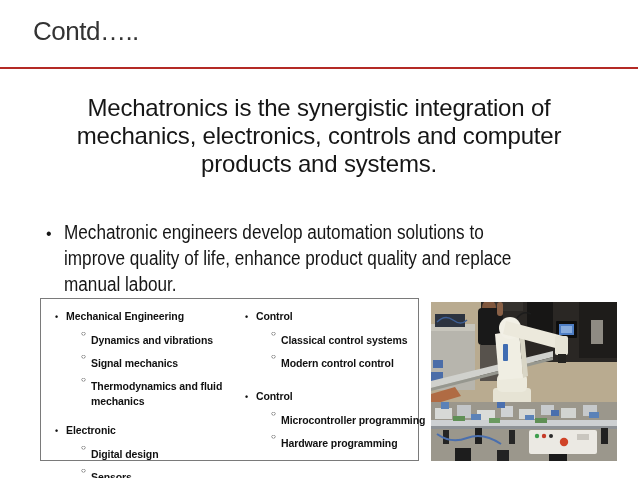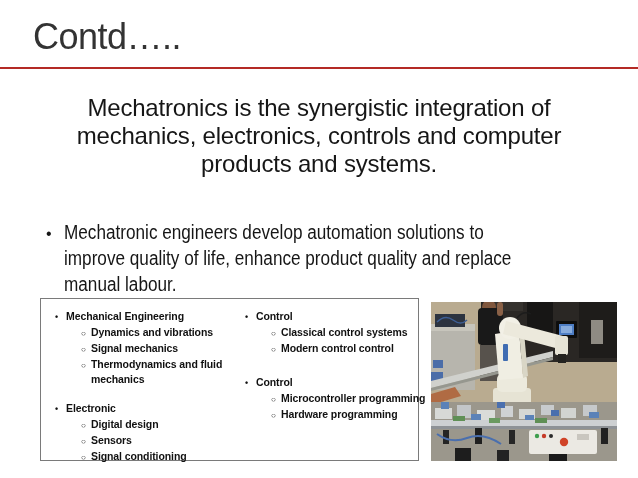--- a/index.html
+++ b/index.html
@@ -1,21 +1,21 @@
 <!DOCTYPE html>
 <html><head>
 <meta charset="utf-8">
 <style>
   html,body{margin:0;padding:0}
   body{
     width:638px;height:478px;background:#ffffff;position:relative;overflow:hidden;
     font-family:"Liberation Sans",sans-serif;color:#1a1a1a;
   }
   .title{
-    position:absolute;left:33px;top:16px;font-size:36px;font-weight:400;
+    position:absolute;left:33px;top:16px;font-size:26px;font-weight:400;
     color:#333333;letter-spacing:-0.5px;white-space:nowrap;
   }
   .rule{position:absolute;left:0;top:67px;width:638px;height:2px;background:#b42a25;}
   .intro{
     position:absolute;left:40px;top:94px;width:558px;text-align:center;
     font-size:24px;line-height:28px;color:#161616;letter-spacing:-0.2px;
   }
   .point{
     position:absolute;left:46px;top:219px;display:flex;align-items:flex-start;
     font-size:19.5px;line-height:26px;color:#161616;
@@ -27,21 +27,21 @@
     box-sizing:border-box;border:1px solid #7a7a7a;background:#ffffff;
     display:flex;padding:10px 0 0 14px;font-size:10.5px;line-height:15px;
     color:#111111;letter-spacing:-0.1px;
   }
   .col{flex:0 0 190px;}
   .col.right{flex:1 1 auto;}
   .group .grow{display:flex;font-weight:700;}
   .b1{flex:0 0 11px;font-size:9px;padding-top:1px;}
   .sub{display:flex;margin-left:26px;font-weight:700;}
   .b2{flex:0 0 10px;font-size:8px;padding-top:1px;}
-  .stext{max-width:150px;}
+  .stext{max-width:150px;margin-top:8px;}
   .col.right .stext{max-width:145px;white-space:nowrap;}
   .gap{margin-top:14px;}
   .gap2{margin-top:18px;}
   .photo{position:absolute;left:431px;top:302px;width:186px;height:159px;}
 </style>
 </head>
 <body>
 
 <div class="title">Contd…..</div>
 <div class="rule"></div>

